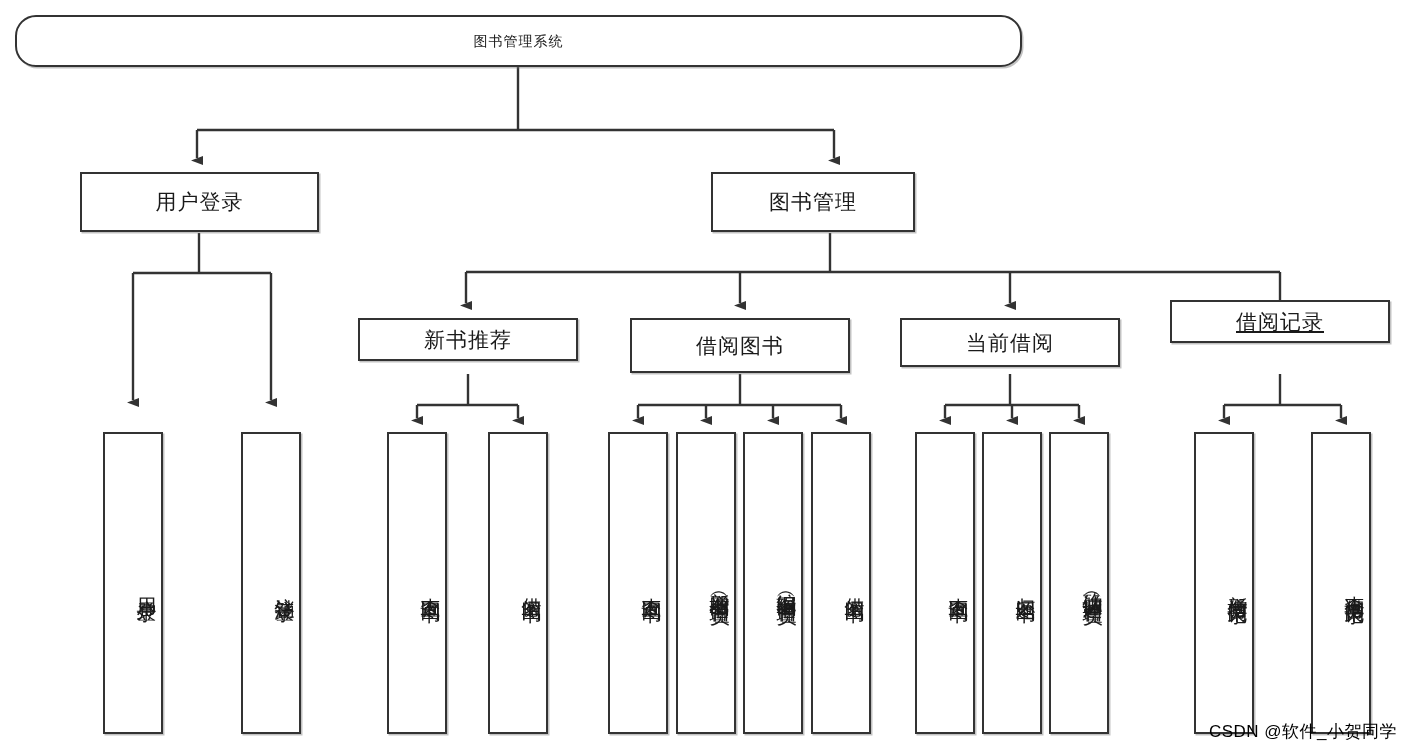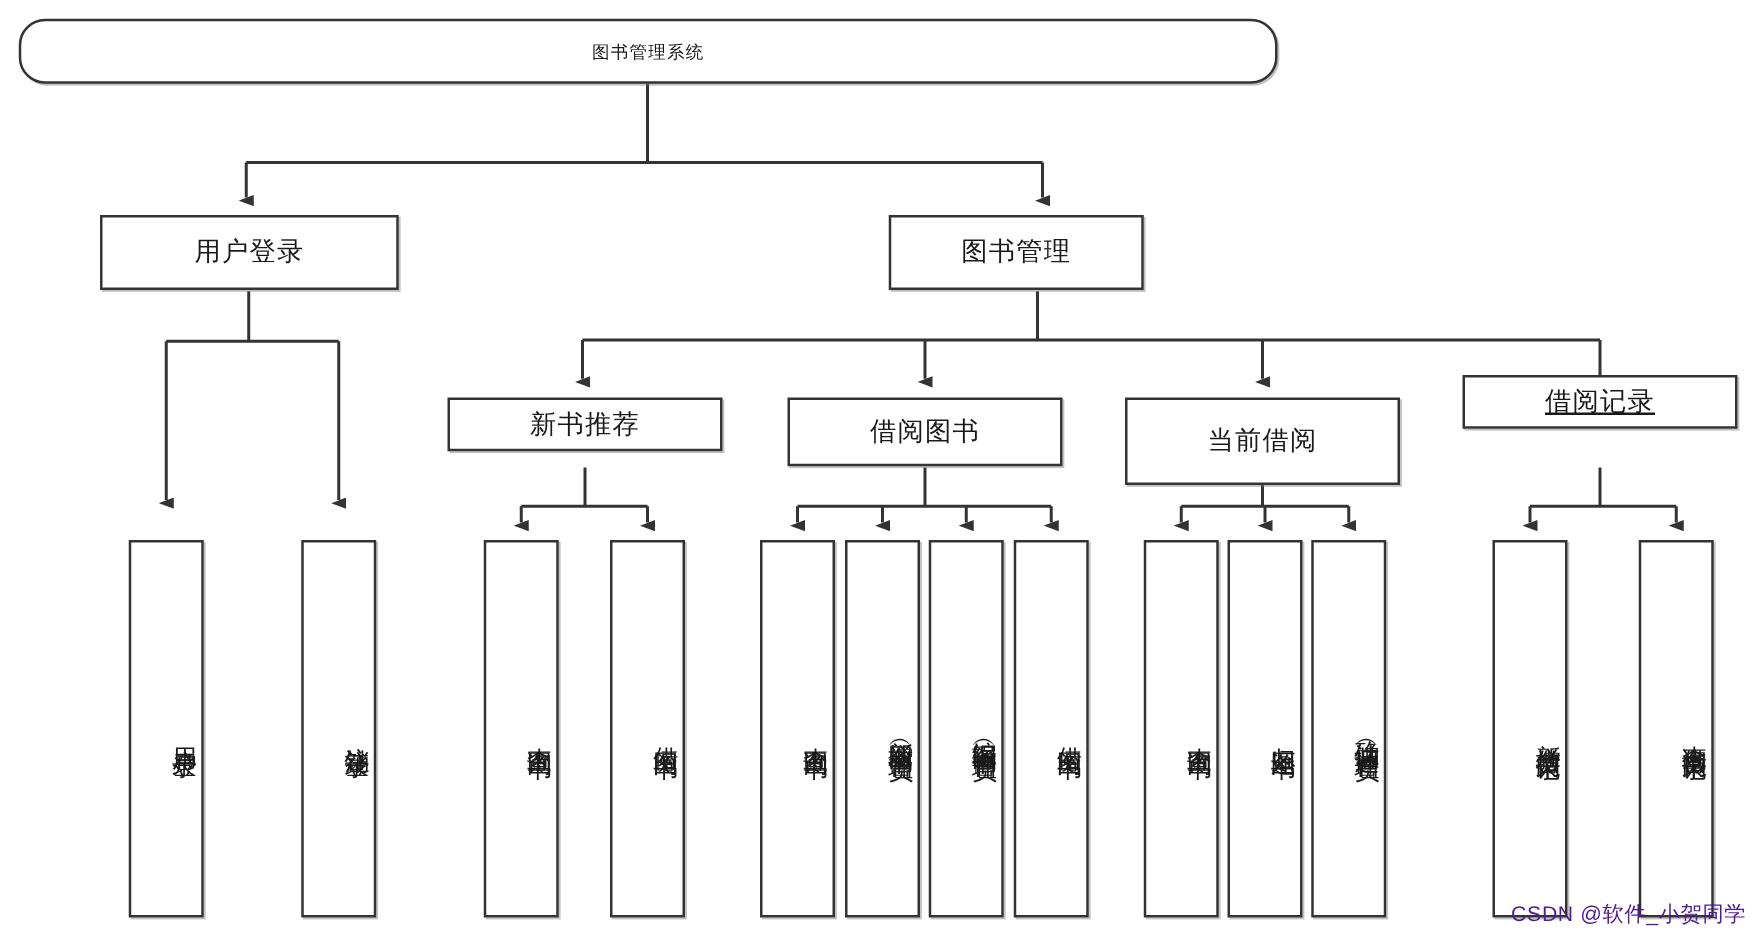--- a/index.html
+++ b/index.html
@@ -58,21 +58,21 @@
   }
   .node.root {
     font-size: 14px;
     border-radius: 21px;
   }
   .watermark {
     position: absolute;
     right: 8px;
     bottom: 4px;
     font-size: 17px;
-    color: #4c1d95;
+    color: #000000;
     letter-spacing: 0.5px;
     white-space: nowrap;
     user-select: none;
   }
 </style>
 </head>
 <body>
 
 <div id="canvas">
 
@@ -130,21 +130,21 @@
   <div class="node horiz root" style="left:15px; top:15px; width:1007px; height:52px;">图书管理系统</div>
 
   <div class="node horiz" style="left:80px; top:172px; width:239px; height:60px;">用户登录</div>
 
   <div class="node horiz" style="left:711px; top:172px; width:204px; height:60px;">图书管理</div>
 
   <div class="node horiz" style="left:358px; top:318px; width:220px; height:43px;">新书推荐</div>
 
   <div class="node horiz" style="left:630px; top:318px; width:220px; height:55px;">借阅图书</div>
 
-  <div class="node horiz" style="left:900px; top:318px; width:220px; height:70px;">当前借阅</div>
+  <div class="node horiz" style="left:900px; top:318px; width:220px; height:49px;">当前借阅</div>
 
   <div class="node horiz" style="left:1170px; top:300px; width:220px; height:43px;text-decoration:underline;">借阅记录</div>
 
   <div class="node vert" style="left:103px; top:432px; width:60px; height:302px;">
     <span class="vlabel">用户登录</span>
   </div>
 
   <div class="node vert" style="left:241px; top:432px; width:60px; height:302px;">
     <span class="vlabel">注销登录</span>
   </div>

